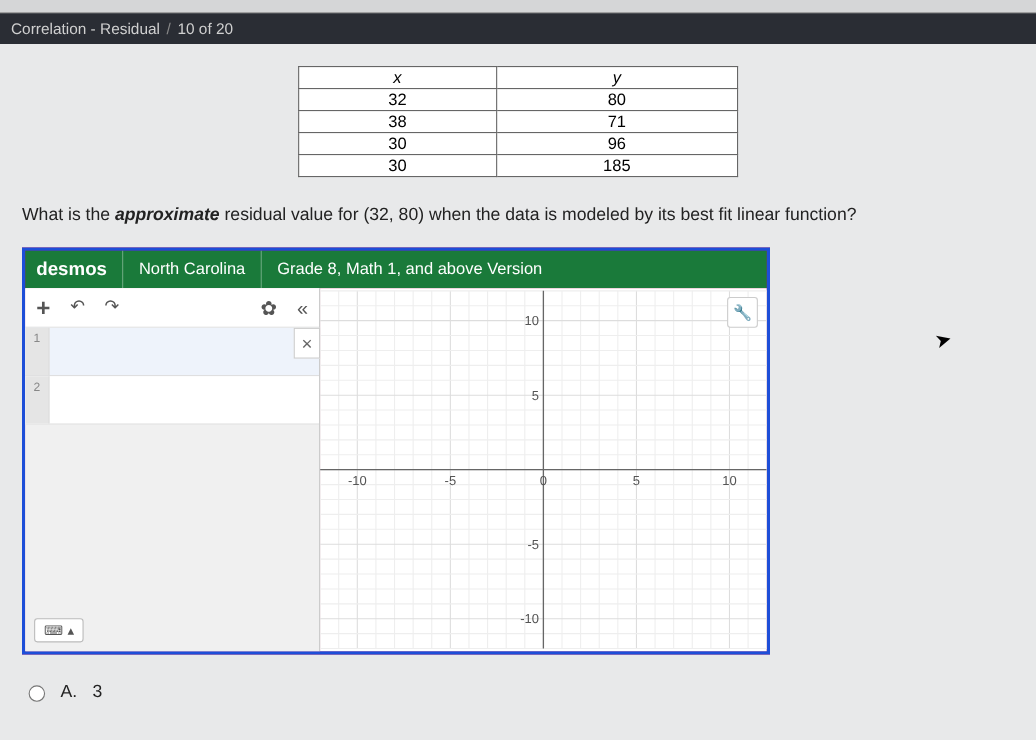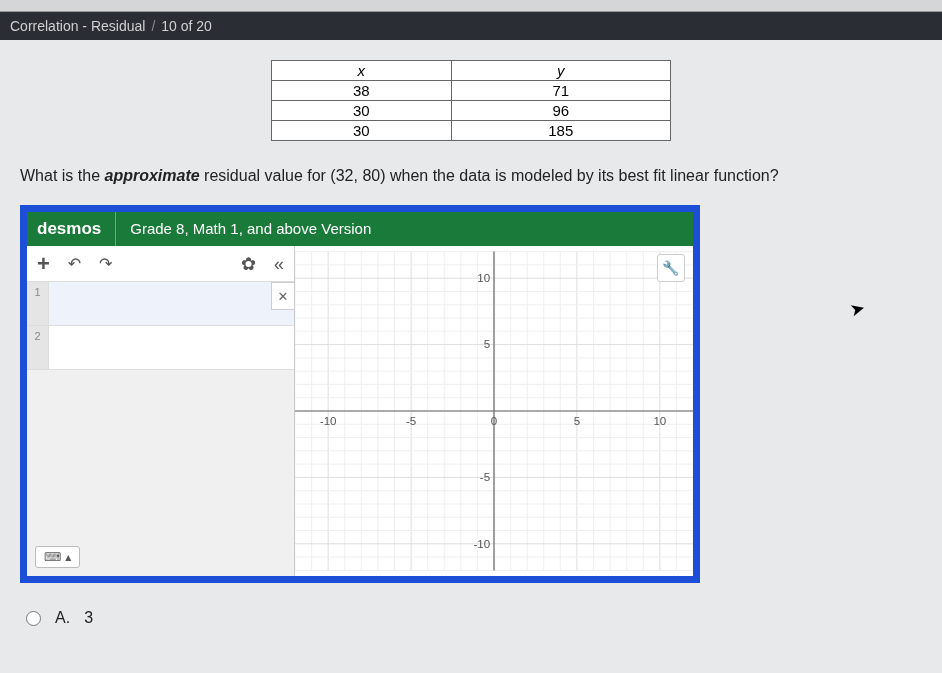--- a/index.html
+++ b/index.html
@@ -46,21 +46,21 @@
   .question {
     font-size: 16px;
     color: #222;
     margin-bottom: 18px;
     line-height: 1.4;
   }
   .question em { font-weight: bold; }
 
   .desmos-wrap {
     width: 680px;
-    border: 7px solid #1d4ed8;
+    border: 3px solid #1d4ed8;
     background: #be185d;
   }
   .desmos-header {
     background: #1a7a3a;
     color: #fff;
     display: flex;
     align-items: center;
     font-size: 15px;
     height: 34px;
   }
@@ -241,20 +241,24 @@
 
   <table class="data-table">
     <thead>
       <tr>
         <th>x</th>
         <th>y</th>
       </tr>
     </thead>
     <tbody>
       <tr>
+          <td>32</td>
+          <td>80</td>
+        </tr>
+      <tr>
           <td>38</td>
           <td>71</td>
         </tr>
       <tr>
           <td>30</td>
           <td>96</td>
         </tr>
       <tr>
           <td>30</td>
           <td>185</td>
@@ -262,20 +266,21 @@
     </tbody>
   </table>
 
   <p class="question">
     <span>What is the </span><em>approximate</em><span> residual value for (32, 80) when the data is modeled by its best fit linear function?</span>
   </p>
 
   <div class="desmos-wrap">
     <div class="desmos-header">
       <span class="brand">desmos</span>
+      <span class="region">North Carolina</span>
       <span class="version">Grade 8, Math 1, and above Version</span>
     </div>
     <div class="desmos-body">
       <div class="expr-panel">
         <div class="expr-toolbar">
           <span class="tb-btn plus">+</span>
           <span class="tb-btn undo">↶</span>
           <span class="tb-btn redo">↶</span>
           <span class="tb-spacer"></span>
           <span class="tb-btn">✿</span>

